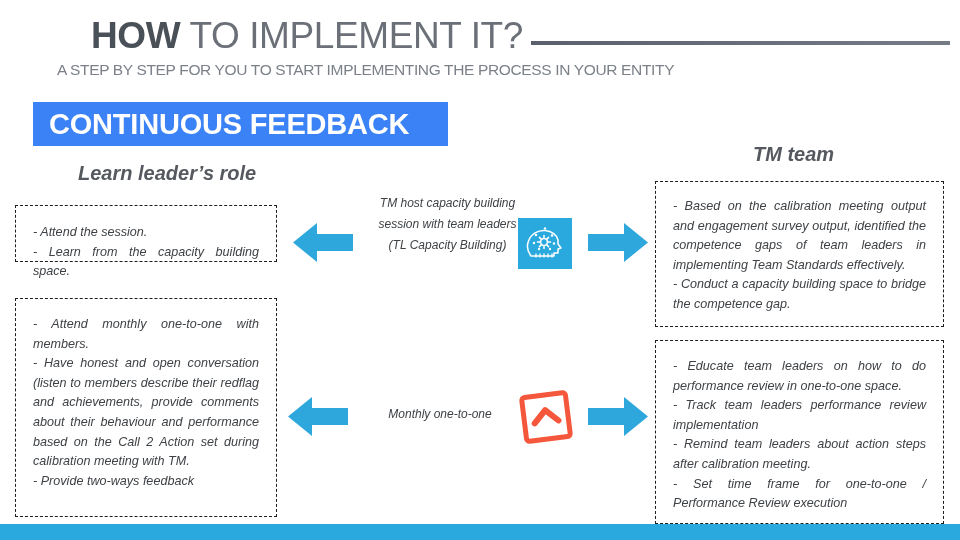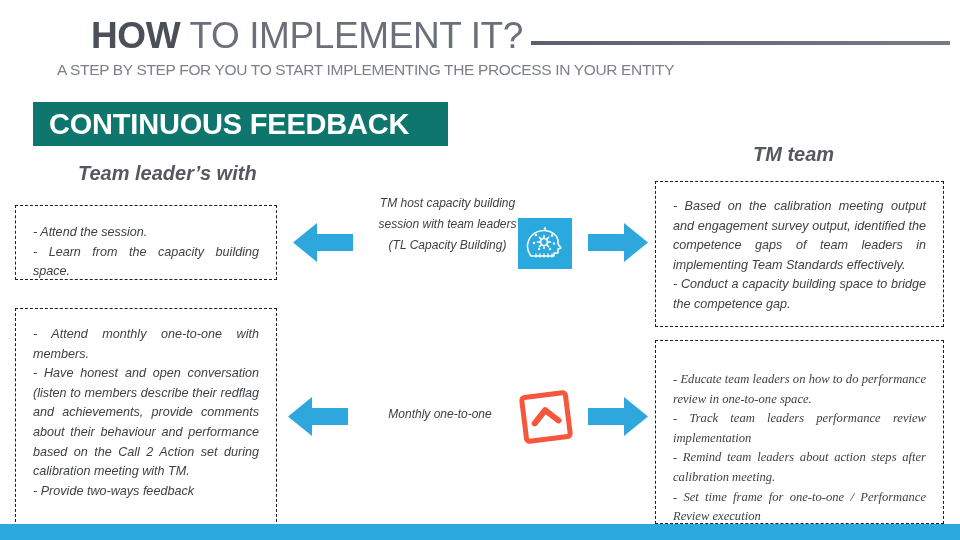--- a/index.html
+++ b/index.html
@@ -58,21 +58,21 @@
     font-weight: 400;
   }
 
   
   #section-banner {
     position: absolute;
     left: 33px;
     top: 102px;
     width: 415px;
     height: 44px;
-    background: #0f766e;
+    background: #3b82f6;
   }
   #section-banner-label {
     position: absolute;
     left: 16px;
     top: 6px;
     font-size: 29px;
     line-height: 33px;
     font-weight: 700;
     color: #ffffff;
     letter-spacing: -0.2px;
@@ -107,29 +107,29 @@
     text-align: justify;
     text-justify: inter-word;
   }
   .dash-box .inner {
     position: absolute;
     left: 9px;
     right: 9px;
     top: 8px;
   }
 
-  #box-left-1  { left: 15px;  top: 205px; width: 262px; height: 75px; }
-  #box-left-2  { left: 15px;  top: 308px; width: 262px; height: 219px; }
+  #box-left-1  { left: 15px;  top: 205px; width: 262px; height: 57px; }
+  #box-left-2  { left: 15px;  top: 298px; width: 262px; height: 219px; }
   #box-right-1 { left: 655px; top: 181px; width: 289px; height: 146px; }
   #box-right-2 { left: 655px; top: 340px; width: 289px; height: 184px; }
 
   #box-left-1 .inner  { top: 9px; }
   #box-left-2 .inner  { top: 8px; }
   #box-right-1 .inner { top: 7px; }
-  #box-right-2 .inner { top: 21px; font-family: Liberation Serif, serif; }
+  #box-right-2 .inner { top: 8px; }
 
   
   .center-label {
     position: absolute;
     font-size: 12px;
     line-height: 21px;
     font-style: italic;
     color: #3e4246;
     text-align: center;
   }
@@ -188,21 +188,21 @@
 
   <div id="title-rule"></div>
 
   <div id="title-sub">A STEP BY STEP FOR YOU TO START IMPLEMENTING THE PROCESS IN YOUR ENTITY</div>
 </div>
 
 <div id="section-banner">
   <div id="section-banner-label">CONTINUOUS FEEDBACK</div>
 </div>
 
-<div class="col-heading" id="heading-left">Team leader’s with</div>
+<div class="col-heading" id="heading-left">Learn leader’s role</div>
 <div class="col-heading" id="heading-right">TM team</div>
 
 <div class="dash-box" id="box-left-1">
   <div class="inner">
     <p>- Attend the session.<br>- Learn from the capacity building space.</p>
   </div>
 </div>
 
 <div class="arrow" id="arrow-l-1">
   <svg width="60" height="41" viewBox="0 0 60 41">

